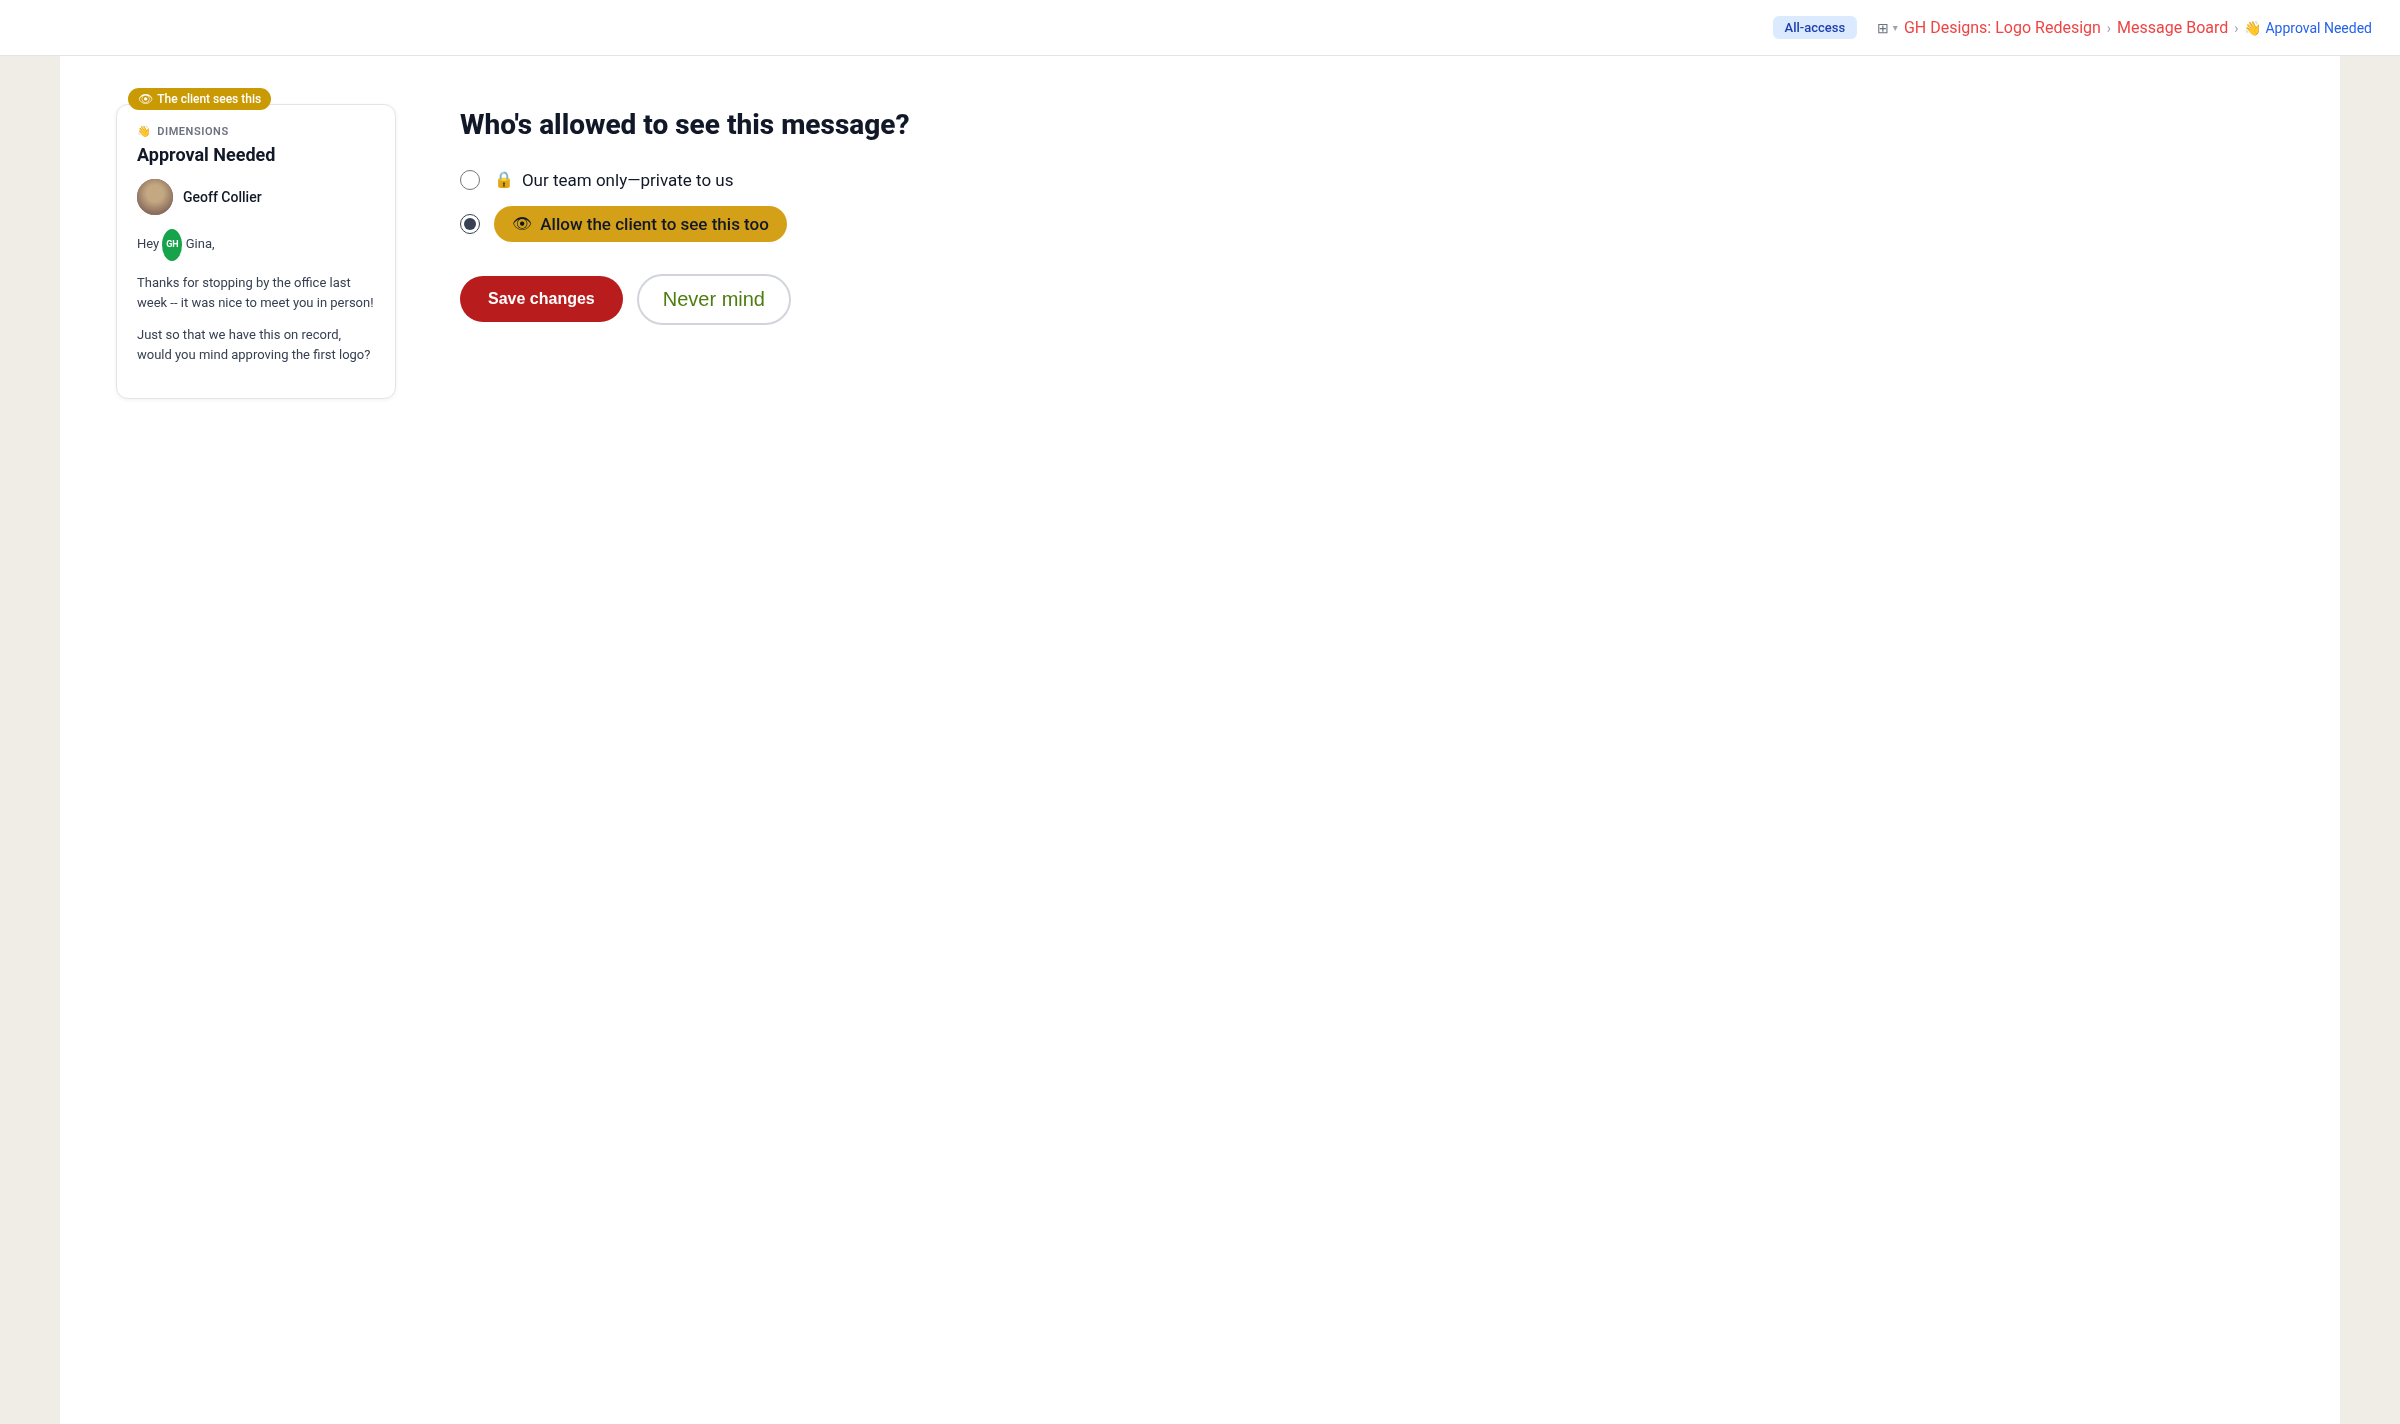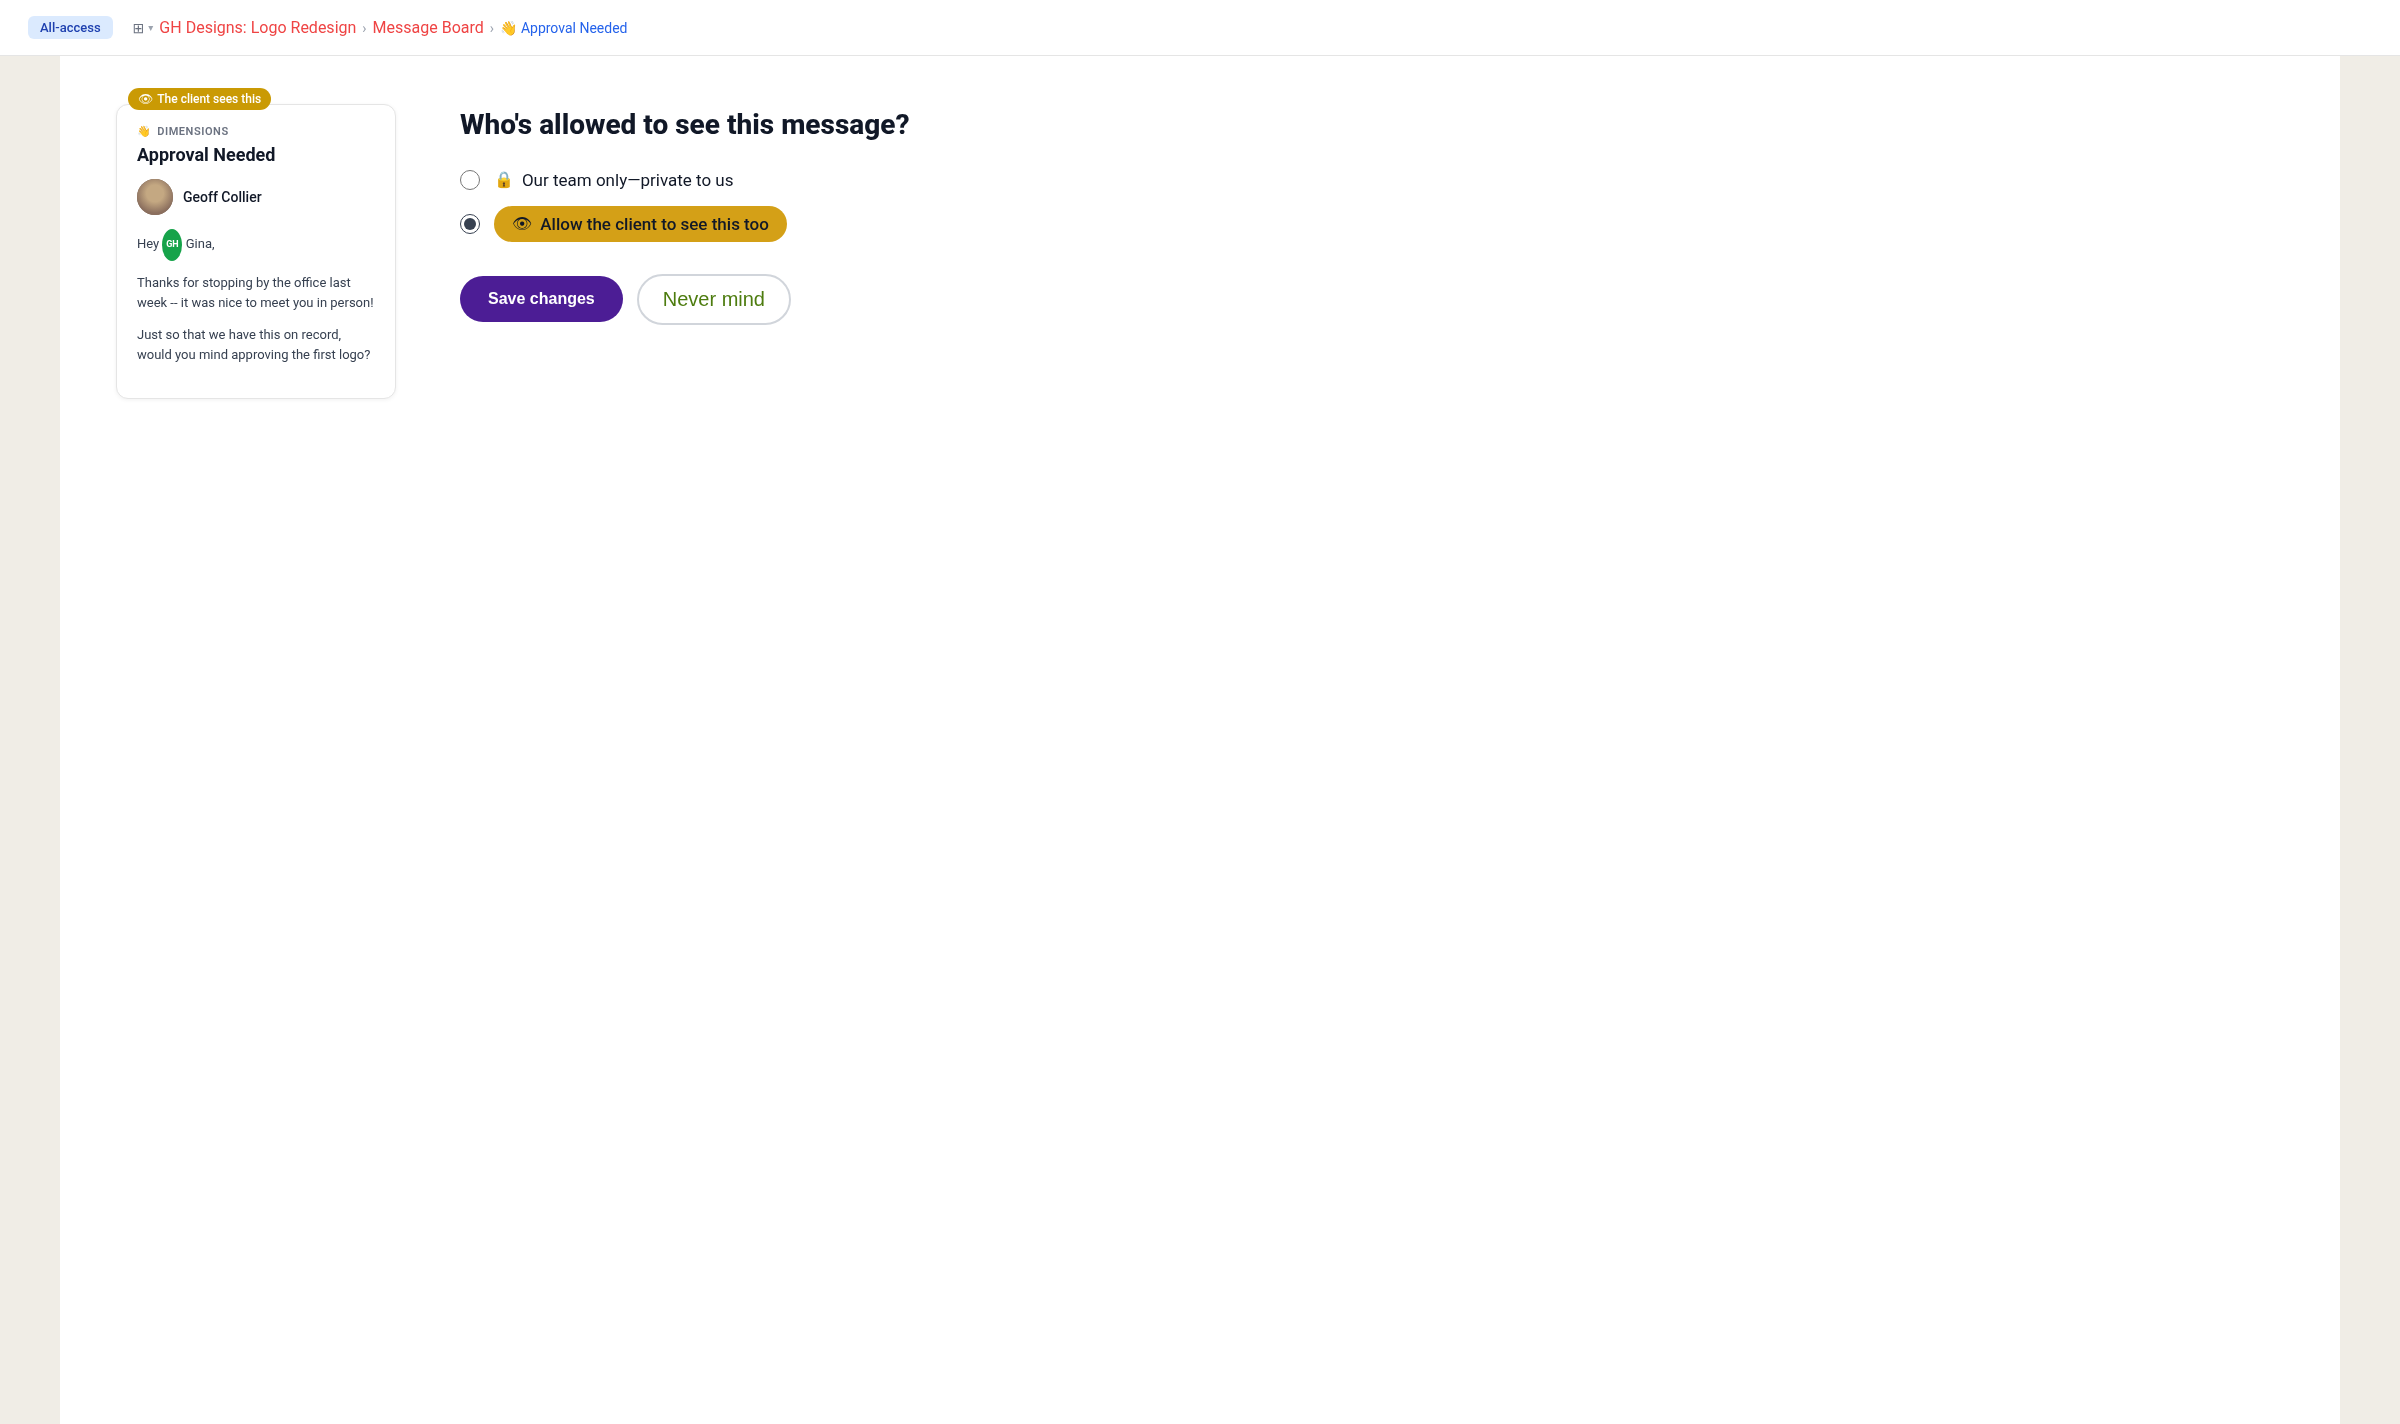--- a/index.html
+++ b/index.html
@@ -12,20 +12,21 @@
 
     
     .topbar {
       background: #fff;
       border-bottom: 1px solid #e5e5e5;
       display: flex;
       align-items: center;
       padding: 0 28px;
       height: 56px;
       gap: 20px;
+      justify-content: flex-end;
     }
 
     .all-access-badge {
       background: #dbeafe;
       color: #1e40af;
       font-size: 13px;
       font-weight: 500;
       padding: 4px 12px;
       border-radius: 6px;
       white-space: nowrap;
@@ -262,21 +263,21 @@
       font-size: 16px;
     }
 
     .action-buttons {
       display: flex;
       gap: 14px;
       align-items: center;
     }
 
     .btn-save {
-      background: #4c1d95;
+      background: #b91c1c;
       color: #fff;
       border: none;
       padding: 14px 28px;
       border-radius: 30px;
       font-size: 16px;
       font-weight: 600;
       cursor: pointer;
       white-space: nowrap;
     }
 

